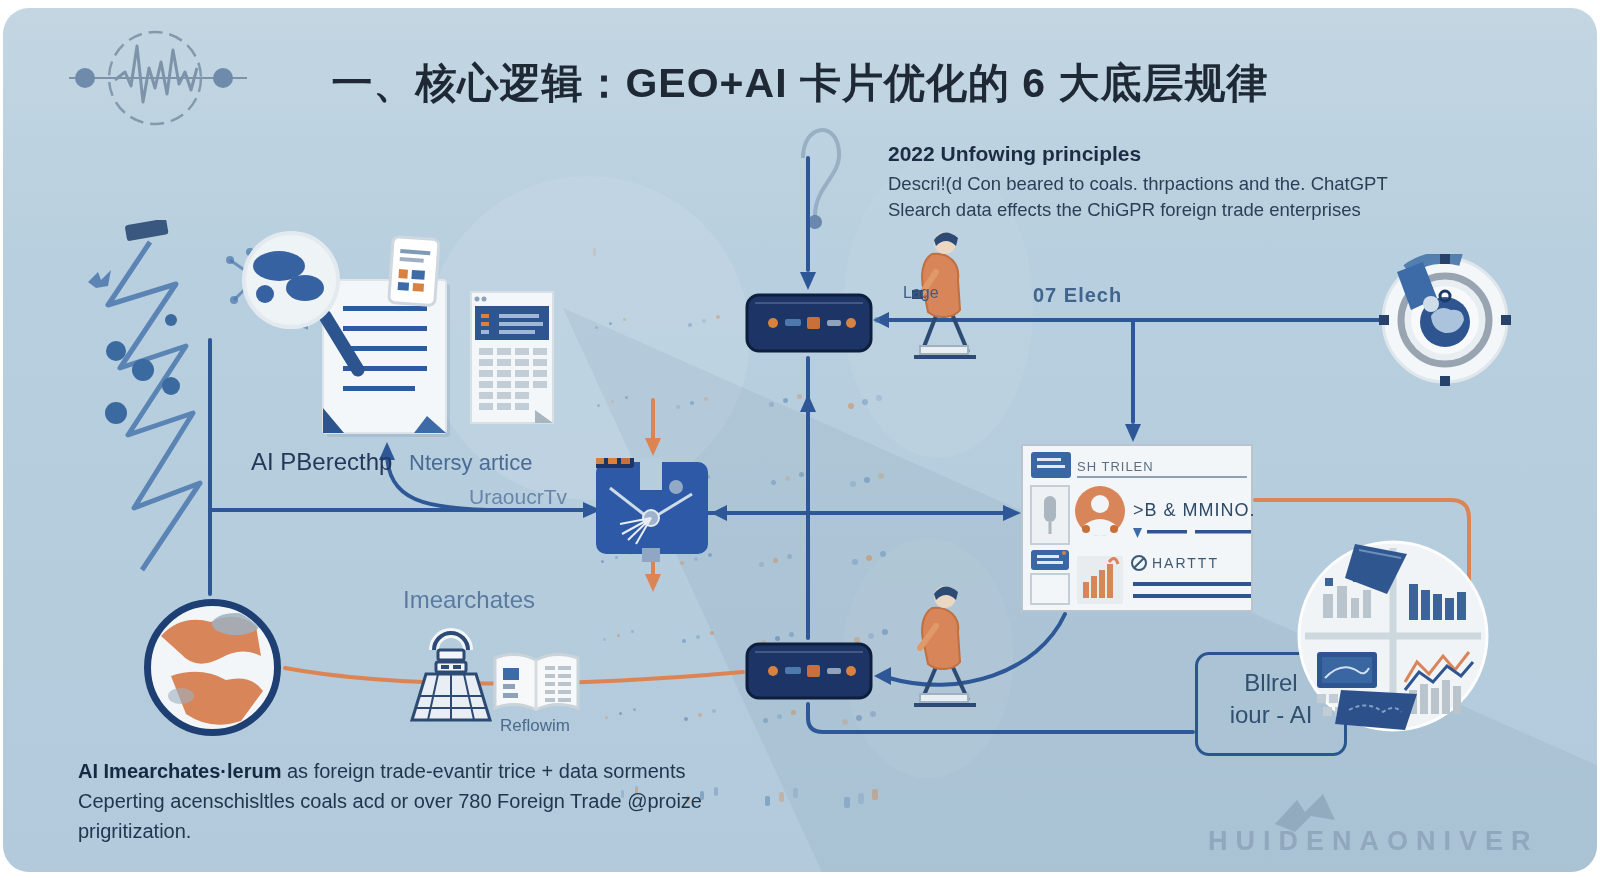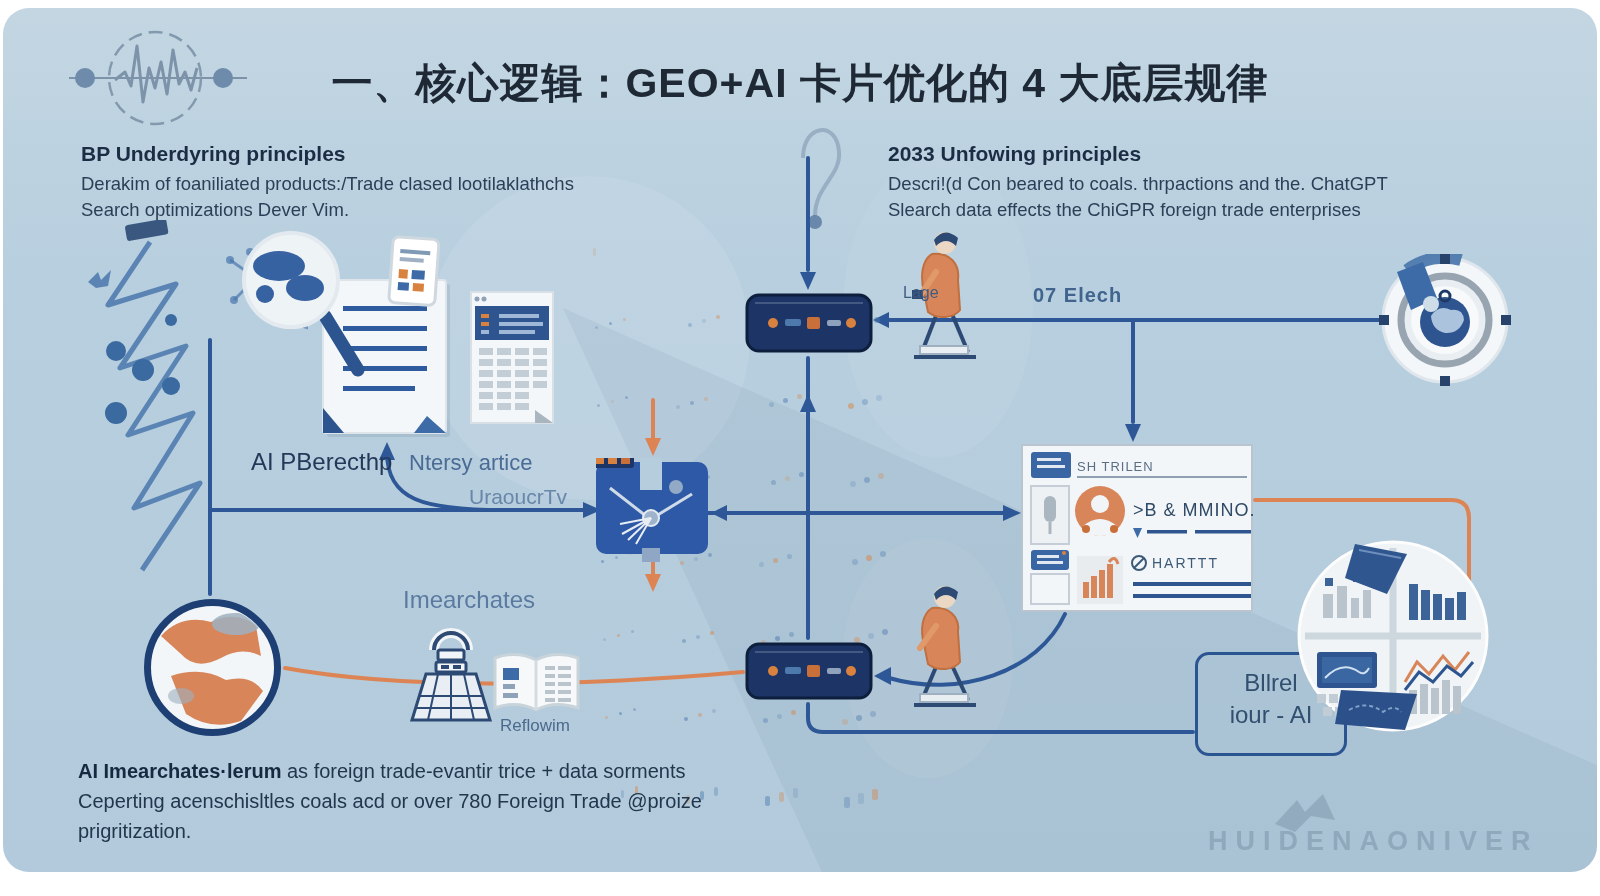--- a/index.html
+++ b/index.html
@@ -161,30 +161,25 @@
   <div class="abs z3" style="left:60px;top:20px;">
     <svg width="190" height="105" viewBox="0 0 190 105">
       <line x1="6" y1="50" x2="184" y2="50" stroke="#7d93a9" stroke-width="2"></line>
       <circle cx="22" cy="50" r="10" fill="#6f8bab"></circle>
       <circle cx="160" cy="50" r="10" fill="#6f8bab"></circle>
       <circle cx="92" cy="50" r="46" fill="none" stroke="#8299ae" stroke-width="2.5" stroke-dasharray="14 7"></circle>
       <polyline points="52,52 62,44 68,58 74,18 80,74 86,40 92,60 98,34 104,66 110,22 116,56 122,44 128,62 134,40" fill="none" stroke="#7d93a9" stroke-width="3" stroke-linejoin="round"></polyline>
     </svg>
   </div>
 
-  <div class="abs z4" id="title">一、核心逻辑：GEO+AI 卡片优化的 4 大底层规律</div>
-
-  <div class="abs z4 tblock" style="left:78px;top:134px;width:580px;">
-    <h3>BP Underdyring principles</h3>
-    <p><span>Derakim of foaniliated products:/Trade clased lootilaklathchs</span><br>
-       <span>Search optimizations Dever Vim.</span></p>
-  </div>
+  <div class="abs z4" id="title">一、核心逻辑：GEO+AI 卡片优化的 6 大底层规律</div>
+
 
   <div class="abs z4 tblock" style="left:885px;top:134px;width:600px;">
-    <h3>2033 Unfowing principles</h3>
+    <h3>2022 Unfowing principles</h3>
     <p><span>Descri!(d Con beared to coals. thrpactions and the. ChatGPT</span><br>
        <span>Slearch data effects the ChiGPR foreign trade enterprises</span></p>
   </div>
 
   <div class="abs z4" id="block-bl" style="left:75px;top:748px;width:690px;">
     <b>AI Imearchates·lerum</b><span> as foreign trade-evantir trice + data sorments</span><br>
     <span>Ceperting acenschisltles coals acd or over 780 Foreign Trade @proize</span><br>
     <span>prigritization.</span>
   </div>
 

